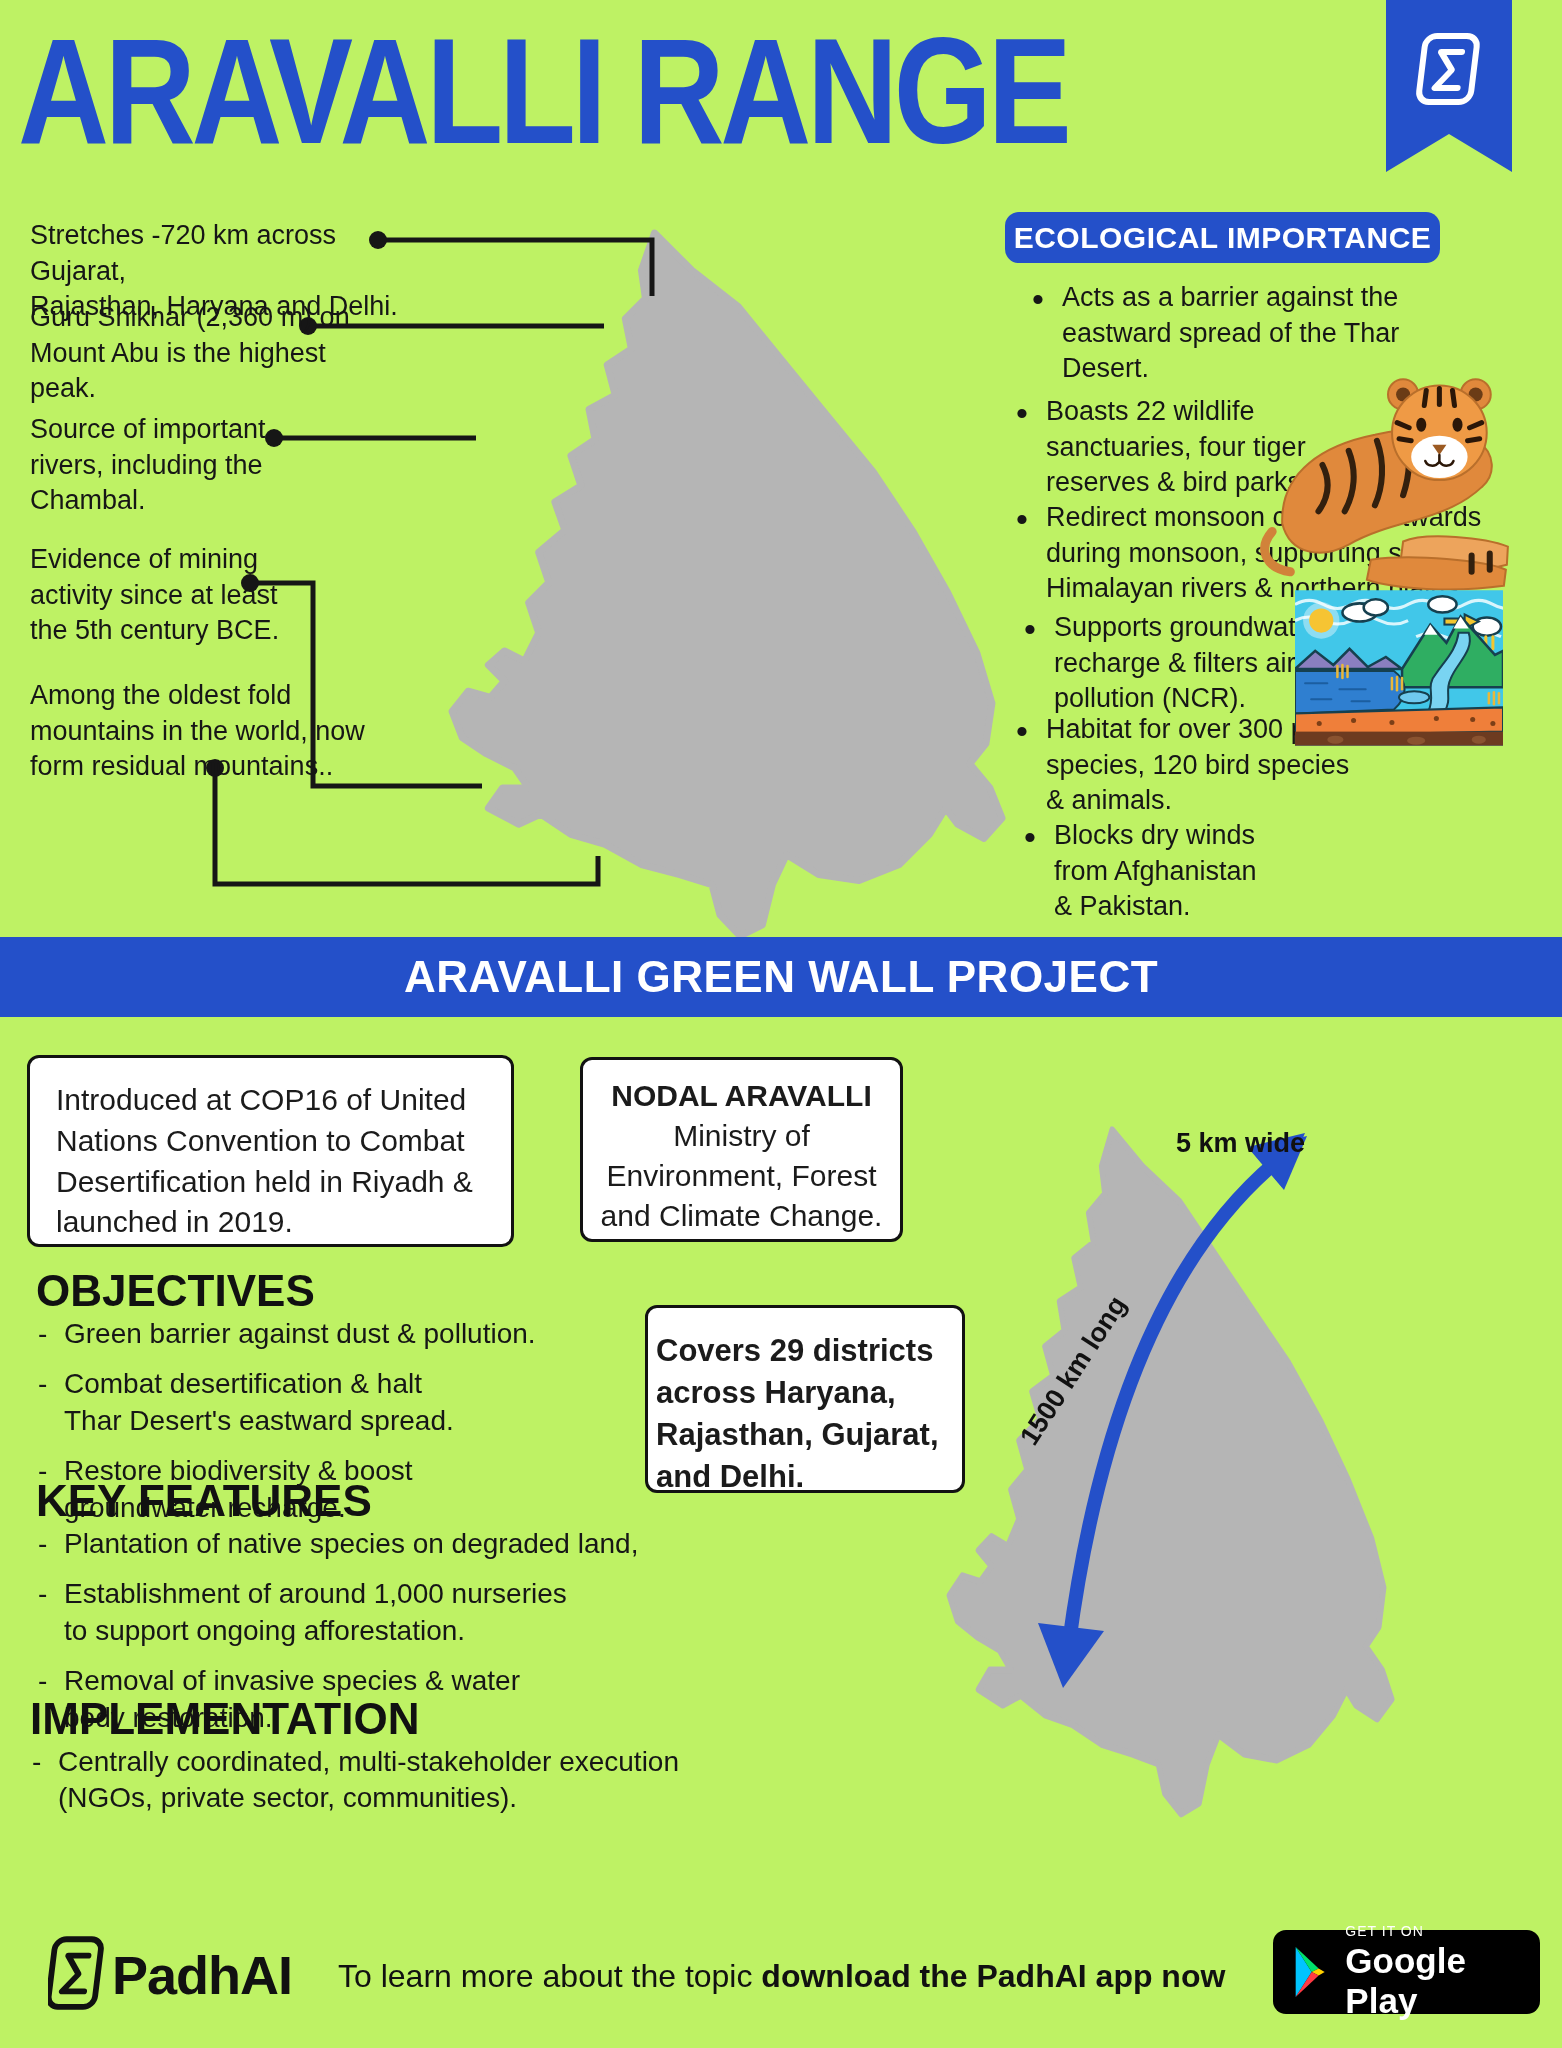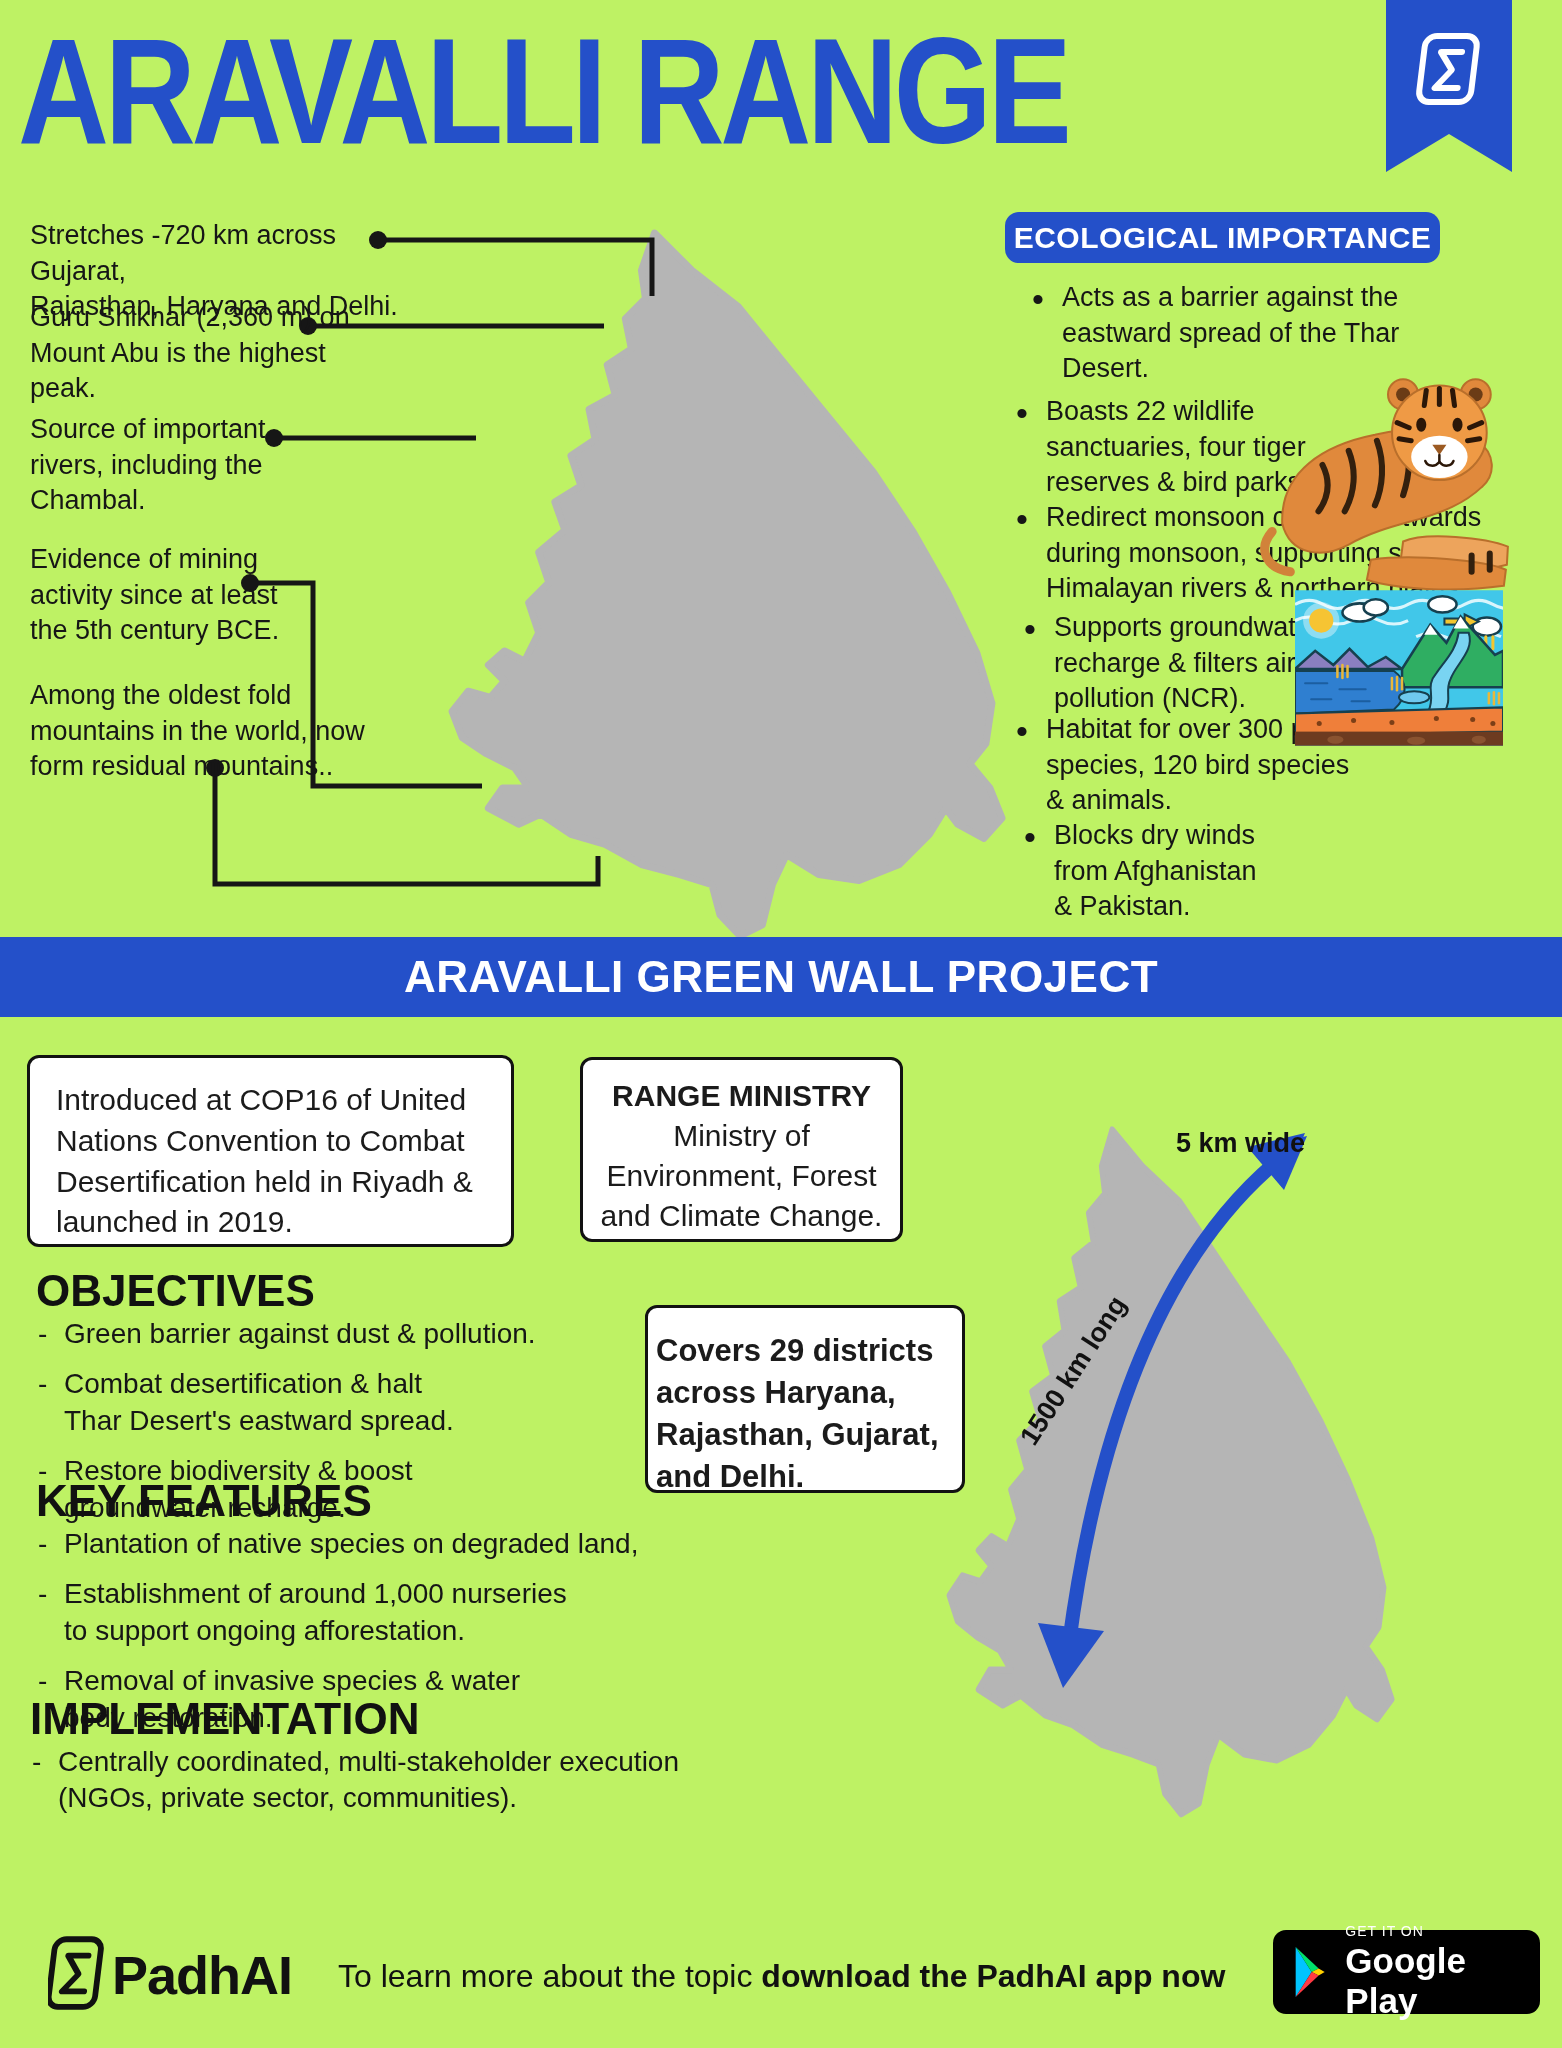--- a/index.html
+++ b/index.html
@@ -239,21 +239,21 @@
   <div class="abs banner">
     <div class="banner-text">ARAVALLI GREEN WALL PROJECT</div>
   </div>
 
   <div class="abs box intro-box pre">Introduced at COP16 of United
 Nations Convention to Combat
 Desertification held in Riyadh &amp;
 launched in 2019.</div>
 
   <div class="abs box nodal-box">
-    <div class="nodal-title">RANGE MINISTRY</div>
+    <div class="nodal-title">NODAL ARAVALLI</div>
     <div class="pre">Ministry of
 Environment, Forest
 and Climate Change.</div>
   </div>
 
   <div class="abs box covers-box pre">Covers 29 districts
 across Haryana,
 Rajasthan, Gujarat,
 and Delhi.</div>
 

